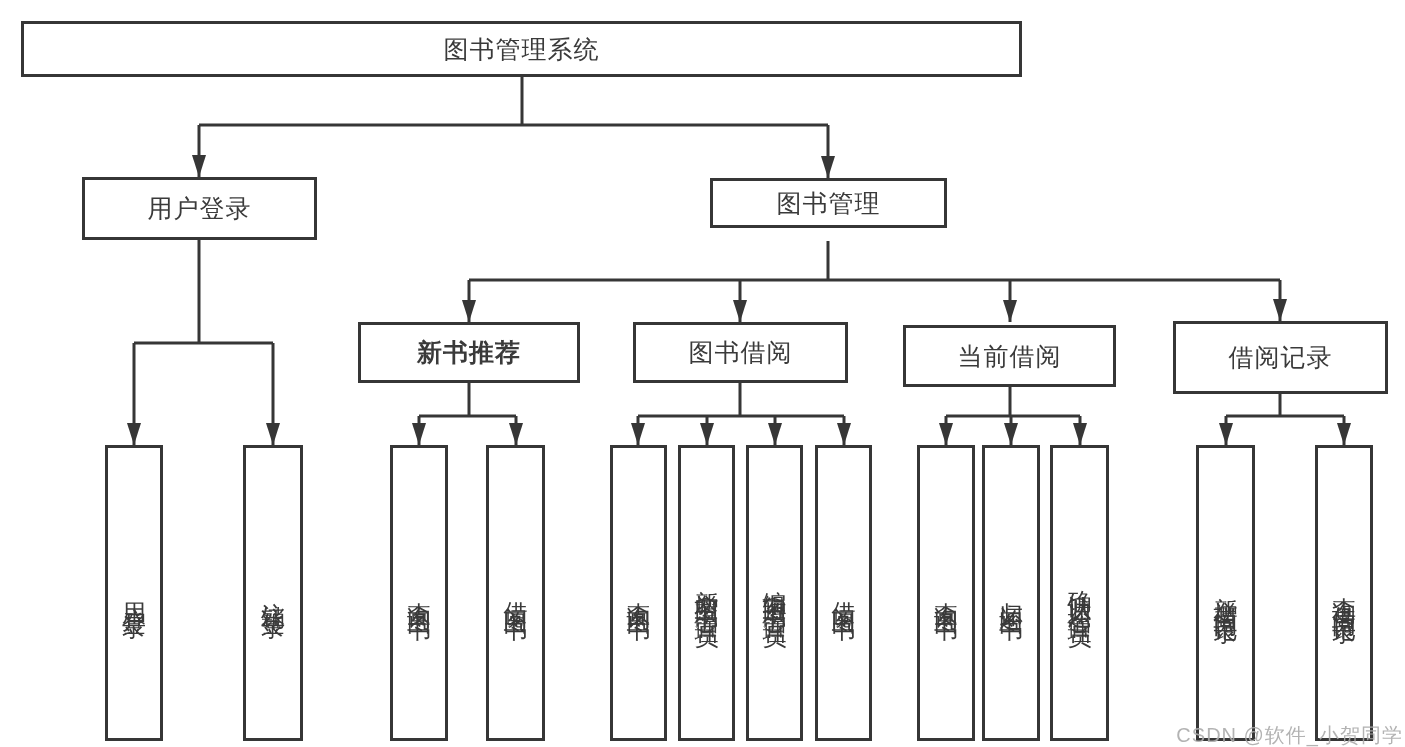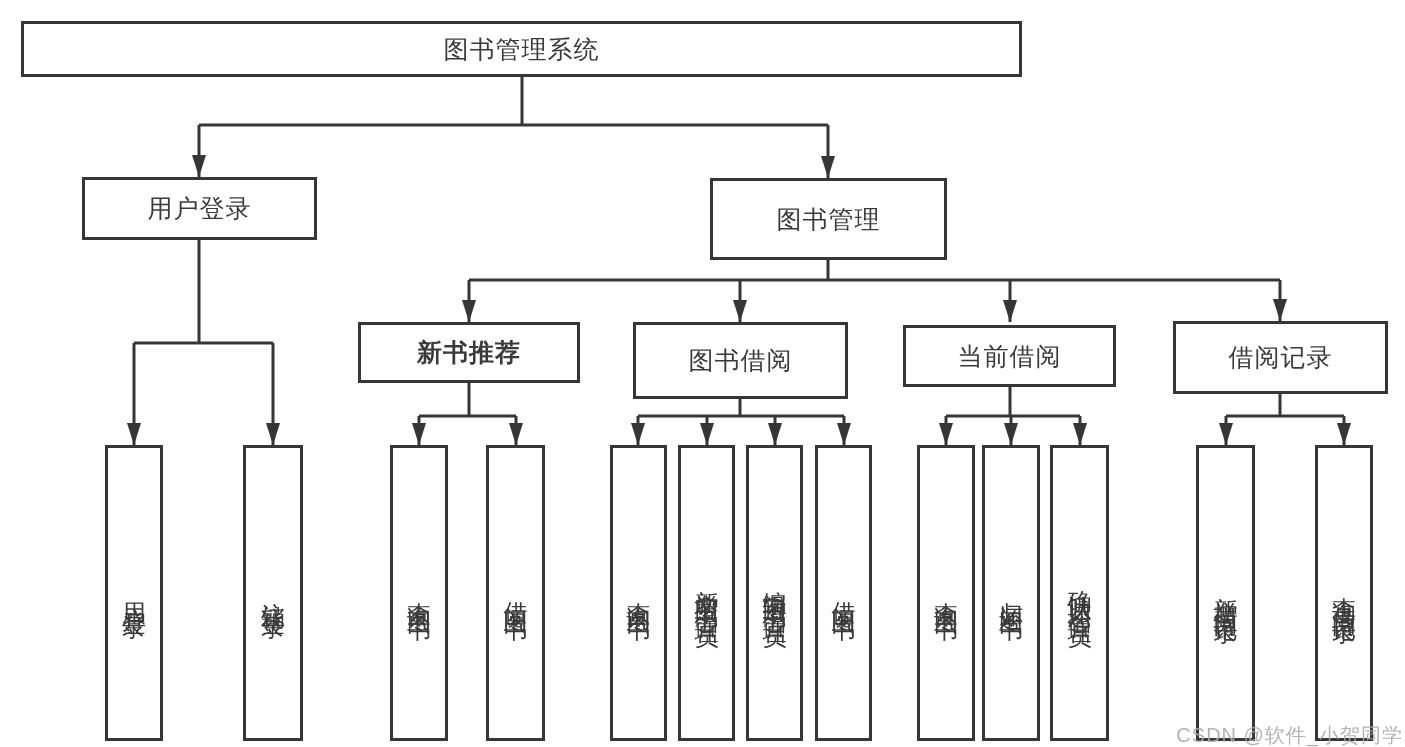--- a/index.html
+++ b/index.html
@@ -32,23 +32,23 @@
   .leaf span{
     writing-mode:vertical-rl;
     text-orientation:mixed;
     font-size:24px;
     letter-spacing:5px;
     line-height:1;
     color:var(--text);
   }
   .root-node   {left:21px;  top:13px;  width:1001px;height:56px;}
   .n-userlogin {left:82px;  top:169px; width:235px; height:63px;}
-  .n-bookmgmt  {left:710px; top:170px; width:237px; height:82px;}
+  .n-bookmgmt  {left:710px; top:170px; width:237px; height:50px;}
   .n-newbook   {left:358px; top:314px; width:222px; height:61px;font-weight:bold;}
-  .n-borrow    {left:633px; top:314px; width:215px; height:77px;}
+  .n-borrow    {left:633px; top:314px; width:215px; height:61px;}
   .n-current   {left:903px; top:317px; width:213px; height:62px;}
   .n-records   {left:1173px;top:313px; width:215px; height:73px;}
   .leaf{top:437px;width:58px;height:296px;}
   .l-a1{left:105px;} .l-a2{left:243px;width:60px;}
   .l-b1{left:390px;} .l-b2{left:486px;width:59px;}
   .l-c1{left:610px;width:57px;} .l-c2{left:678px;width:57px;}
   .l-c3{left:746px;width:57px;} .l-c4{left:815px;width:57px;}
   .l-d1{left:917px;} .l-d2{left:982px;} .l-d3{left:1050px;width:59px;}
   .l-e1{left:1196px;width:59px;} .l-e2{left:1315px;}
   .watermark{

